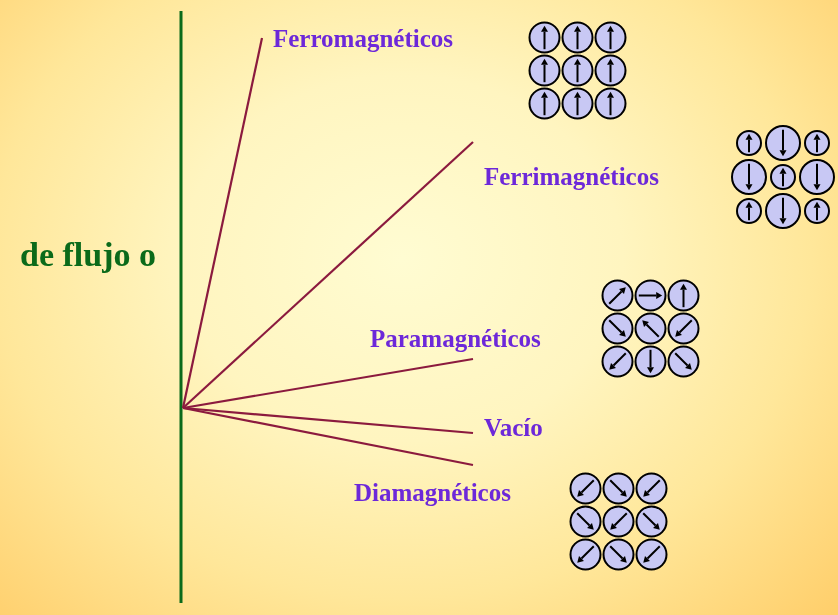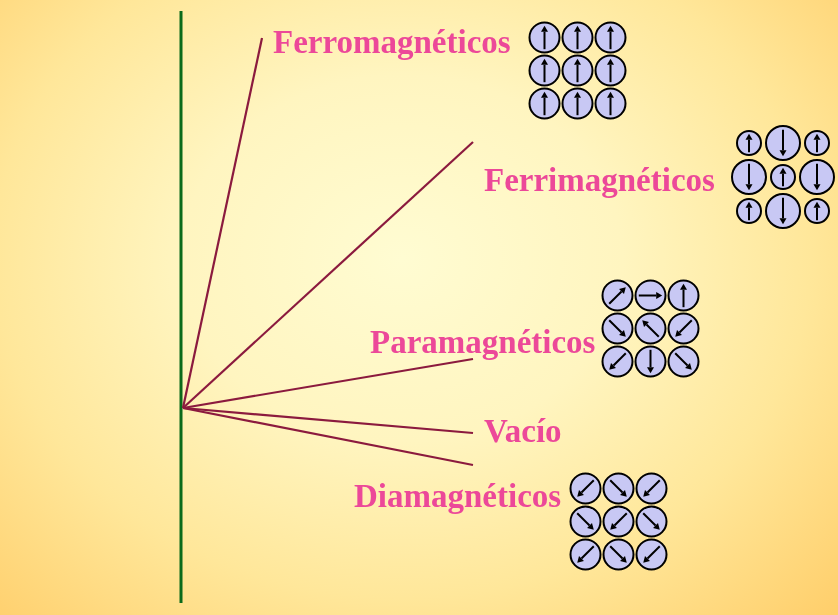--- a/index.html
+++ b/index.html
@@ -3,21 +3,21 @@
 <meta charset="utf-8">
 <style>
   html, body { margin:0; padding:0; }
   body {
     width:838px; height:615px; overflow:hidden; position:relative;
     background: radial-gradient(ellipse 75% 85% at 48% 42%, #fffcd2 0%, #fff5c0 35%, #ffe79a 65%, #ffcc66 100%);
     font-family: "Liberation Serif", serif;
   }
   #diagram { position:absolute; left:0; top:0; }
   .label {
-    position:absolute; font-weight:bold; font-size:33px; color:#ec4899;
+    position:absolute; font-weight:bold; font-size:25px; color:#6d28d9;
     white-space:nowrap; line-height:1;
   }
   .axis-label {
     position:absolute; left:20px; top:232px; font-weight:bold; font-size:34px;
     color:#0b6a1a; line-height:45px;
   }
   .axis-label span { display:block; }
 </style>
 </head>
 <body>
@@ -209,19 +209,20 @@
       </g>
       <g>
         <circle cx="651.5" cy="554.5" r="15" fill="#c8c8f4" stroke="#000000" stroke-width="2"></circle>
         <line x1="659.7731493398826" y1="546.2268506601174" x2="647.4694913472367" y2="558.5305086527633" stroke="#000" stroke-width="2"></line>
         <polygon points="643.2268506601174,562.7731493398826 644.9946176130838,556.0556349186104 649.9443650813896,561.0053823869162" fill="#000"></polygon>
       </g>
     </g>
 </svg>
 
 <div class="axis-label">
+  <span>de flujo o</span>
 </div>
 
 <div class="label" id="lbl0" style="left: 273px; top: 26px;">Ferromagnéticos</div>
 <div class="label" id="lbl1" style="left: 484px; top: 131px; margin-top: 33px;">Ferrimagnéticos</div>
 <div class="label" id="lbl2" style="left: 370px; top: 326px;">Paramagnéticos</div>
 <div class="label" id="lbl3" style="left: 484px; top: 415px; font-family: Liberation Serif, serif;">Vacío</div>
 <div class="label" id="lbl4" style="left: 354px; top: 480px;">Diamagnéticos</div>
 
 </body></html>

